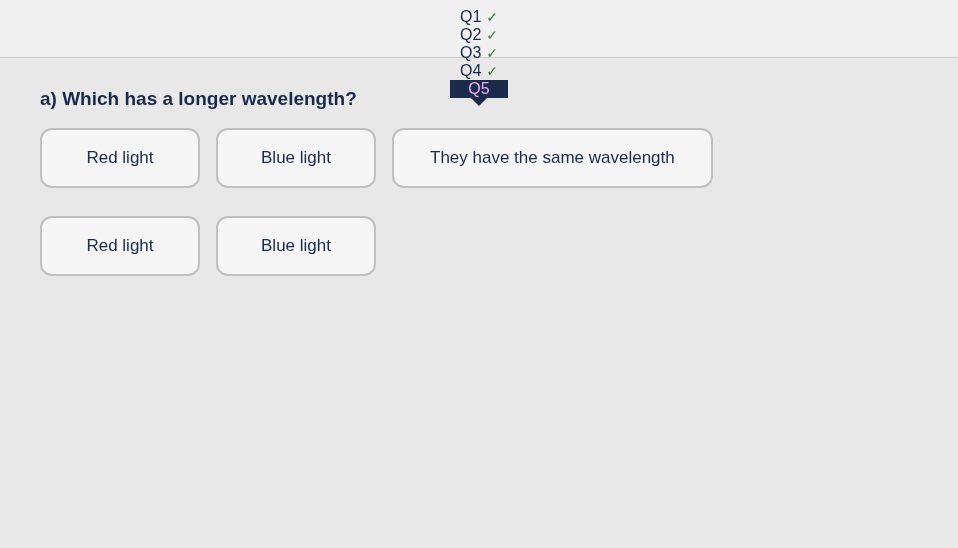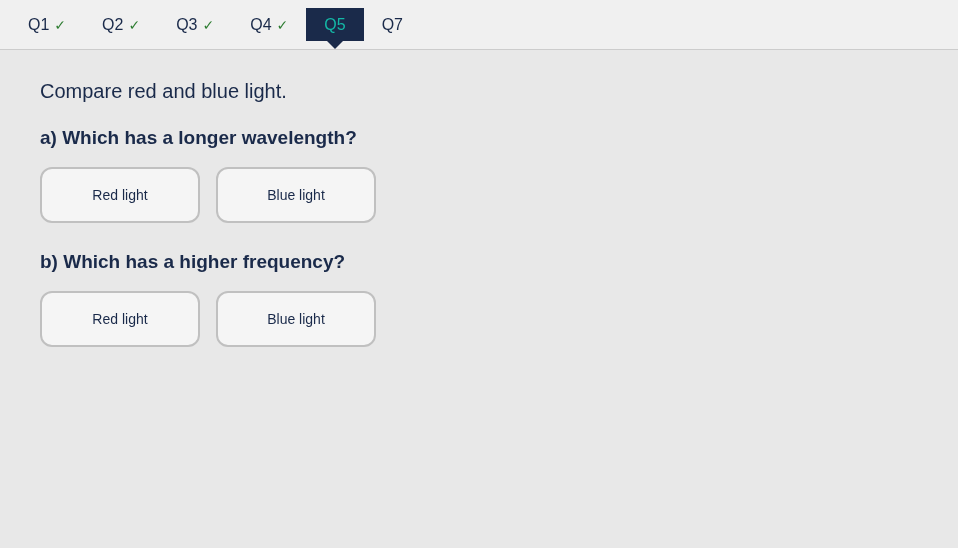--- a/index.html
+++ b/index.html
@@ -16,21 +16,22 @@
       overflow: hidden;
     }
 
     
     .nav-bar {
       display: flex;
       align-items: center;
       background-color: #f0f0f0;
       border-bottom: 1px solid #ccc;
       padding: 8px 10px;
-      height: 50px;
+      height: 58px;
+      flex-direction: column;
     }
 
     .nav-item {
       display: flex;
       align-items: center;
       padding: 0 18px;
       height: 100%;
       font-size: 16px;
       font-weight: 500;
       color: #1a2a4a;
@@ -39,21 +40,21 @@
     }
 
     .nav-item .check {
       color: #2e7d32;
       margin-left: 5px;
       font-size: 14px;
     }
 
     .nav-item.active {
       background-color: #1a2a4a;
-      color: #14b8a6;
+      color: #f0abfc;
     }
 
     .nav-item.active::after {
       content: '';
       position: absolute;
       bottom: -8px;
       left: 50%;
       transform: translateX(-50%);
       width: 0;
       height: 0;
@@ -94,21 +95,21 @@
       display: flex;
       gap: 16px;
       align-items: center;
     }
 
     .option-btn {
       background-color: #f5f5f5;
       border: 2px solid #c0c0c0;
       border-radius: 12px;
       padding: 18px 36px;
-      font-size: 14px;
+      font-size: 17px;
       color: #1a2a4a;
       cursor: pointer;
       font-weight: 400;
       white-space: nowrap;
       min-width: 160px;
       text-align: center;
     }
 
     .option-btn-wide {
       background-color: #f5f5f5;
@@ -139,42 +140,35 @@
     <span>Q3</span>
     <span class="check">✓</span>
   </div>
   <div class="nav-item">
     <span>Q4</span>
     <span class="check">✓</span>
   </div>
   <div class="nav-item active">
     <span>Q5</span>
   </div>
-  <div class="nav-item">
-    <span>Q7</span>
-  </div>
 </div>
 
 <div class="content">
-  <div class="question-intro">Compare red and blue light.</div>
 
   <div class="sub-question">
     <div class="sub-question-label">
       <span class="letter">a)</span>
       <span> </span><span>Which has a longer wavelength?</span>
     </div>
     <div class="options-row">
       <button class="option-btn">Red light</button>
       <button class="option-btn">Blue light</button>
+      <button class="option-btn-wide">They have the same wavelength</button>
     </div>
   </div>
 
   <div class="sub-question">
-    <div class="sub-question-label">
-      <span class="letter">b)</span>
-      <span> </span><span>Which has a higher frequency?</span>
-    </div>
     <div class="options-row">
       <button class="option-btn">Red light</button>
       <button class="option-btn">Blue light</button>
     </div>
   </div>
 </div>
 
 </body></html>

